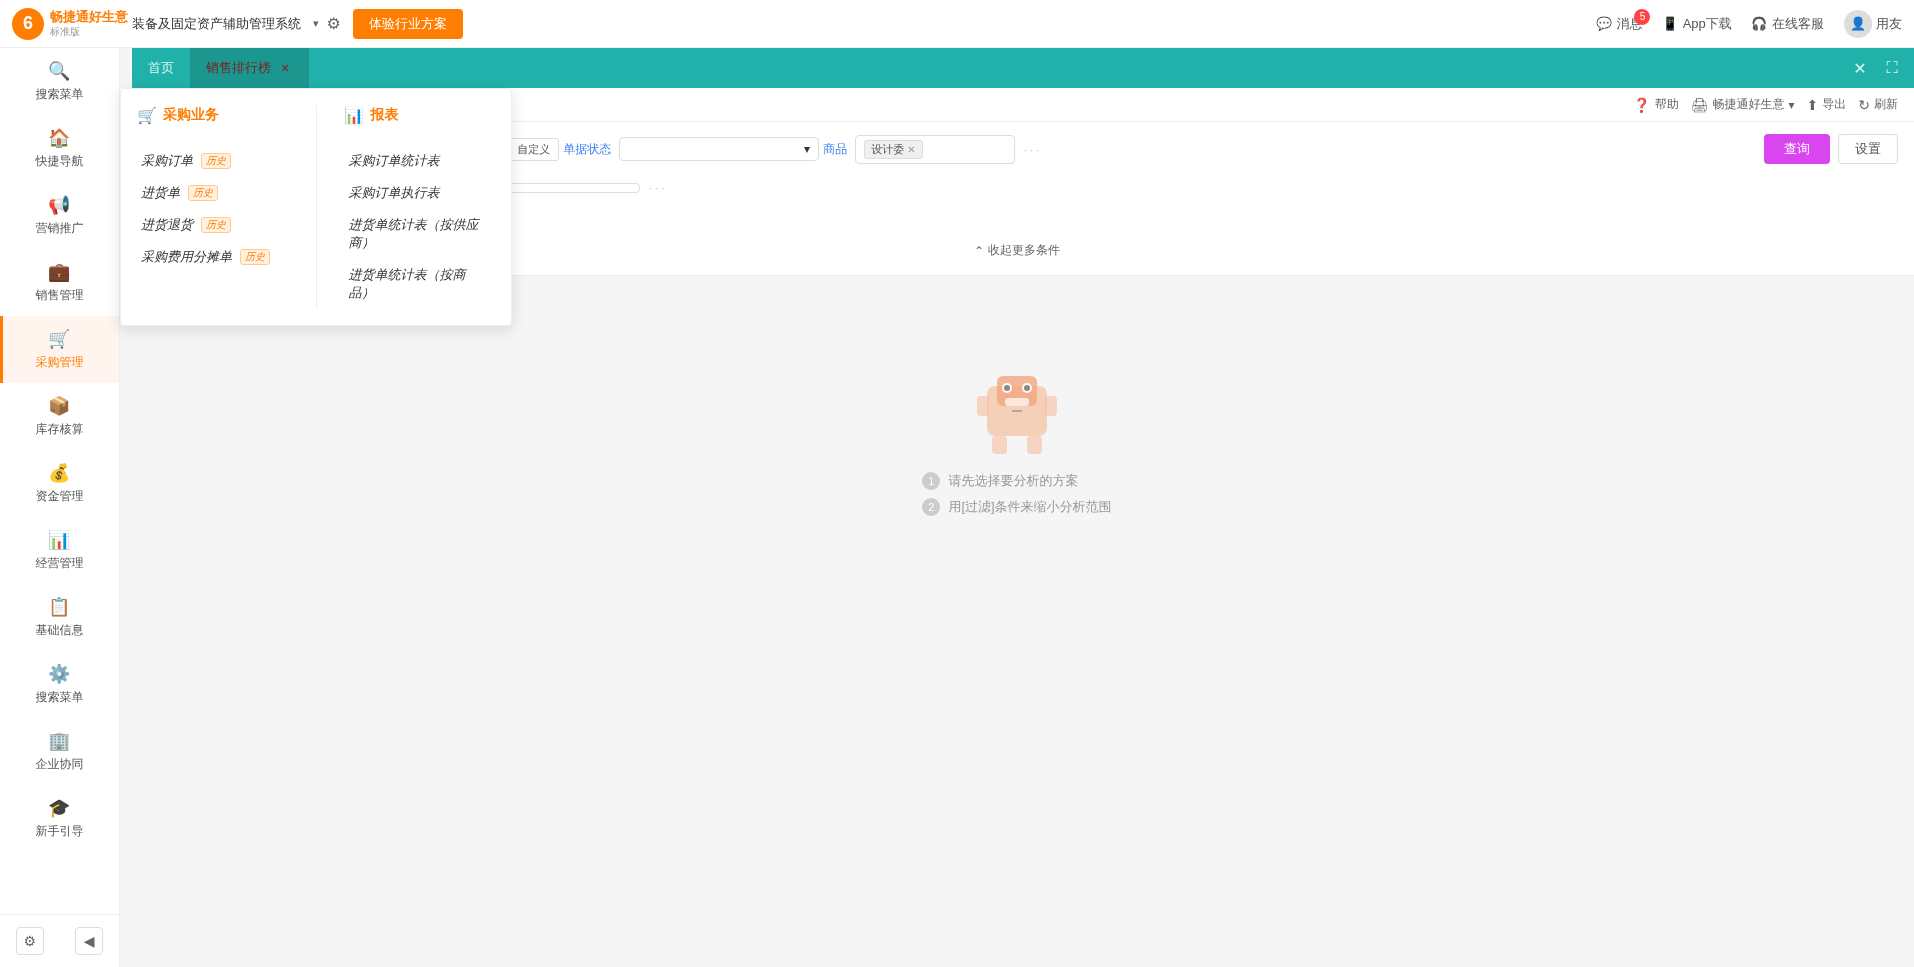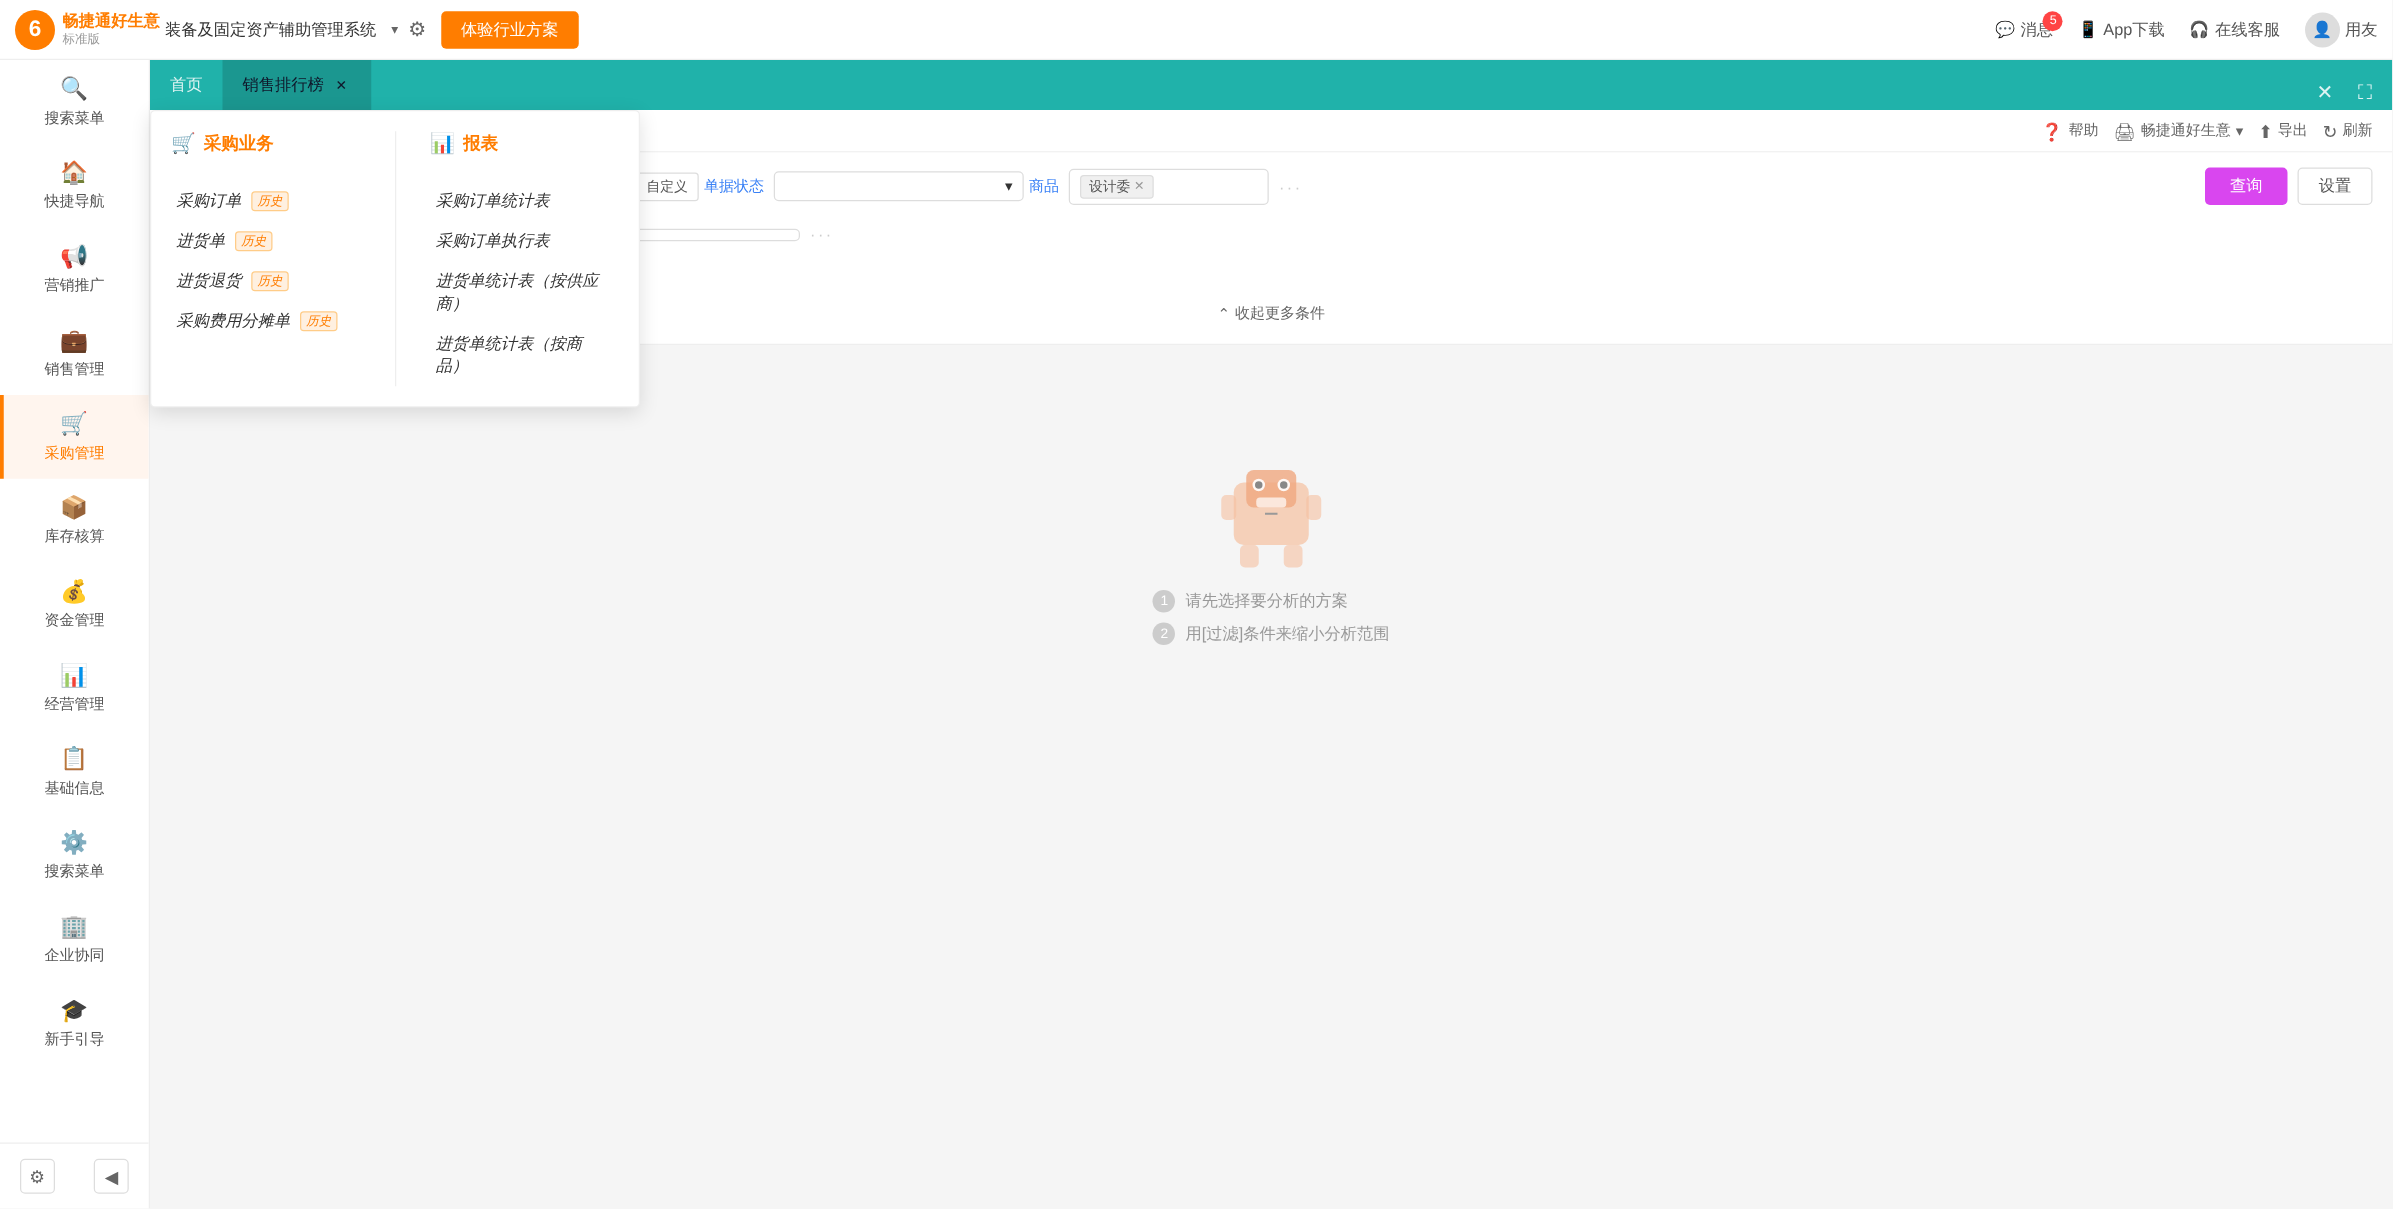--- a/index.html
+++ b/index.html
@@ -171,38 +171,39 @@
     .content-area {
       flex: 1;
       display: flex;
       flex-direction: column;
       overflow: hidden;
     }
 
     
     .tab-bar {
       display: flex;
-      align-items: flex-end;
+      align-items: center;
       background: #20b2aa;
       height: 40px;
       flex-shrink: 0;
       padding: 0 0;
+      margin-left: 12px;
     }
     .tab-item {
       padding: 0 16px;
       height: 40px;
       display: flex;
       align-items: center;
       cursor: pointer;
       font-size: 13px;
       color: rgba(255,255,255,0.85);
       gap: 6px;
     }
     .tab-item.home { background: transparent; }
-    .tab-item.active { background: rgba(0,0,0,0.15); color: #0f172a; }
+    .tab-item.active { background: rgba(0,0,0,0.15); color: #7f1d1d; }
     .tab-close {
       width: 16px;
       height: 16px;
       display: flex;
       align-items: center;
       justify-content: center;
       border-radius: 50%;
       font-size: 11px;
       cursor: pointer;
     }

